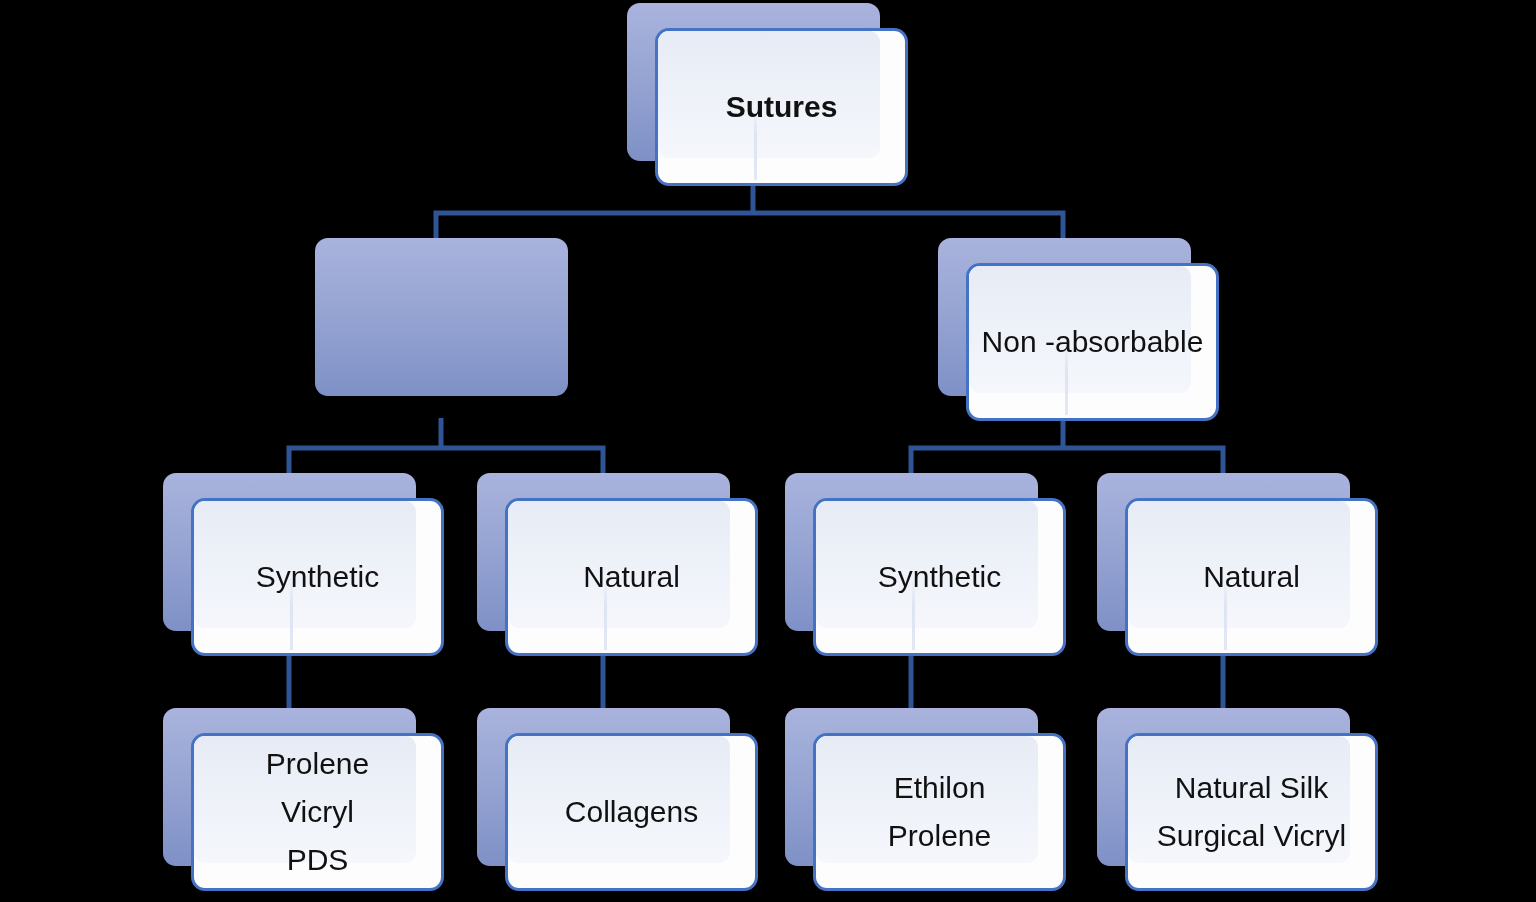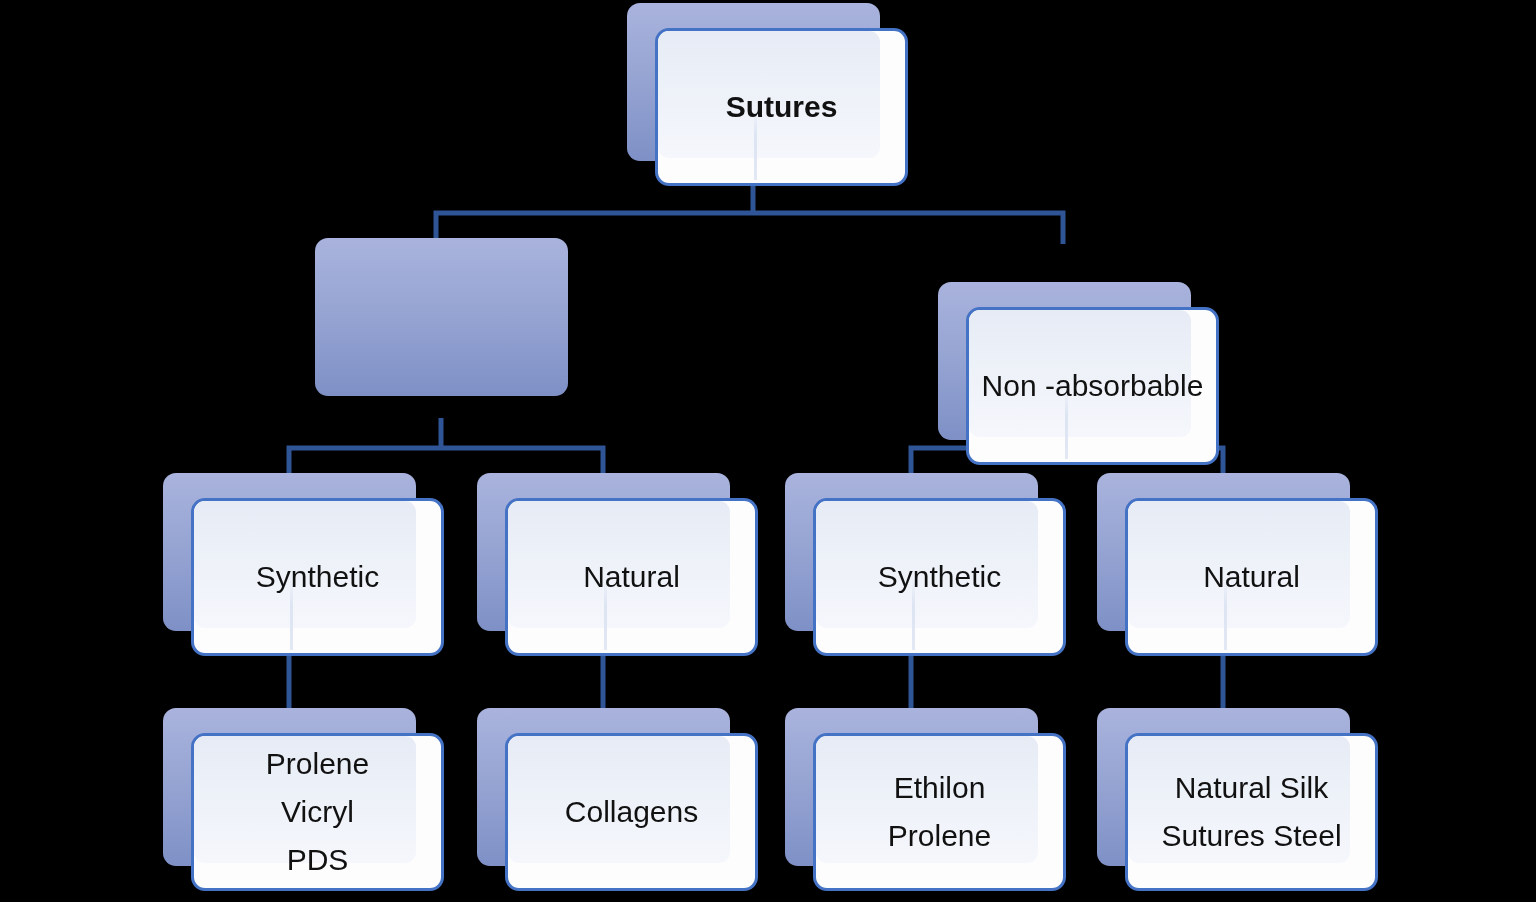--- a/index.html
+++ b/index.html
@@ -90,21 +90,21 @@
       <div class="node-label bold">
         <span class="line">Sutures</span>
       </div>
     </div>
   </div>
 
   <div class="node" style="left:315px;top:238px;">
     <div class="node-shadow"></div>
   </div>
 
-  <div class="node" style="left:938px;top:238px;margin-top:44px;">
+  <div class="node" style="left:938px;top:238px;">
     <div class="node-shadow"></div>
     <div class="node-card">
       <div class="tint"></div>
       <div class="down-hint"></div>
       <div class="node-label">
         <span class="line">Non -absorbable</span>
       </div>
     </div>
   </div>
 
@@ -184,18 +184,18 @@
       </div>
     </div>
   </div>
 
   <div class="node" style="left:1097px;top:708px;">
     <div class="node-shadow"></div>
     <div class="node-card">
       <div class="tint"></div>
       <div class="node-label">
         <span class="line">Natural Silk</span>
-        <span class="line">Sutures Steel</span>
+        <span class="line">Surgical Vicryl</span>
       </div>
     </div>
   </div>
 
 </div>
 
 </body></html>

